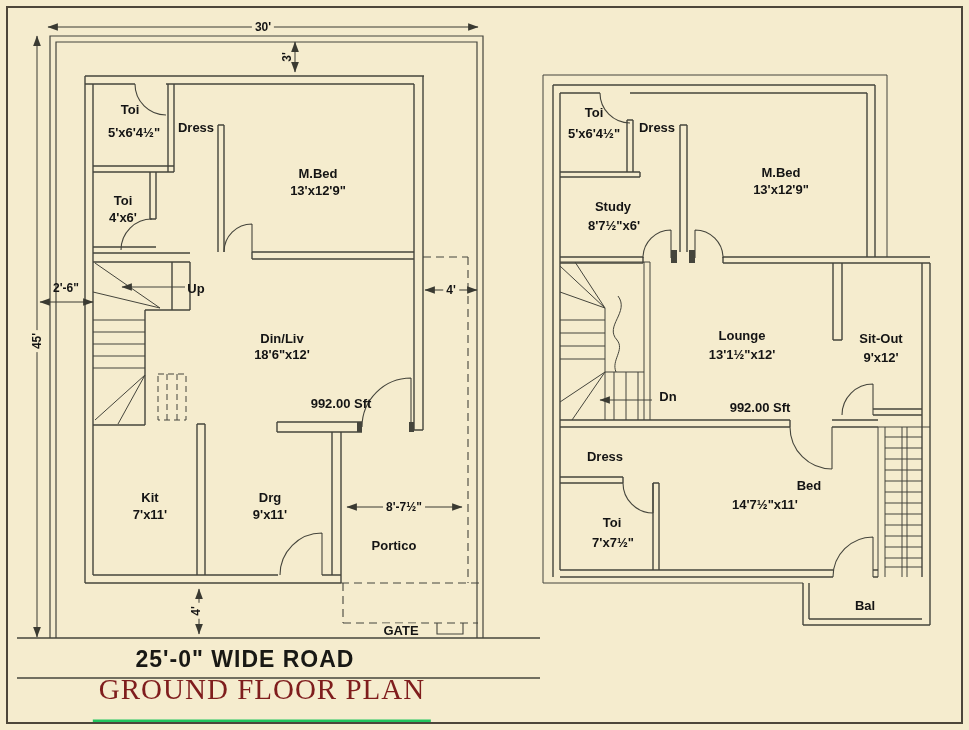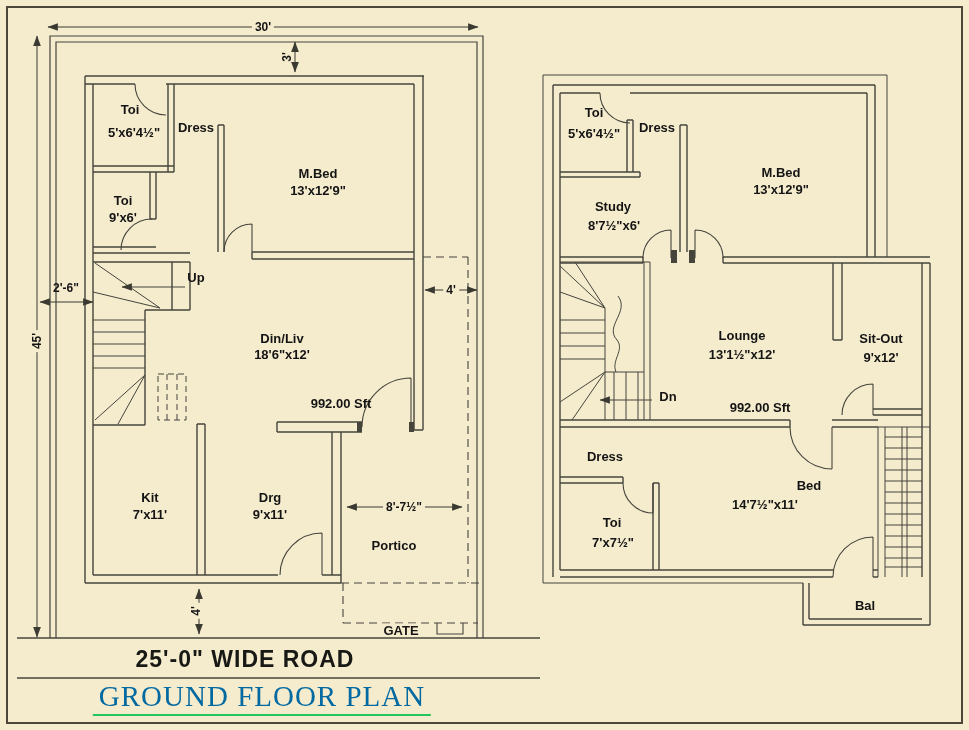--- a/index.html
+++ b/index.html
@@ -15,23 +15,23 @@
   .lbl{
     position:absolute;transform:translate(-50%,-50%);
     font:bold 13px "Liberation Sans",sans-serif;color:#141414;
     white-space:nowrap;line-height:1;
   }
   .sm{font-size:12px;}
   .dimbg{background:#f5ecce;padding:0 3px;}
   .rot{transform:translate(-50%,-50%) rotate(-90deg);}
   .title{
     position:absolute;transform:translate(-50%,-50%);
-    font:29px "Liberation Serif",serif;color:#0369a1;
+    font:29px "Liberation Serif",serif;color:#7f1d1d;
     white-space:nowrap;letter-spacing:1px;
-    border-bottom:2px solid #22c55e;padding:0 6px 3px;line-height:1;
+    border-bottom:4px solid #22c55e;padding:0 6px 16px;line-height:1;
   }
   .road{
     position:absolute;transform:translate(-50%,-50%);
     font:bold 23px "Liberation Sans",sans-serif;color:#181814;
     white-space:nowrap;letter-spacing:1px;line-height:1;
   }
 </style>
 </head>
 <body>
 
@@ -152,22 +152,22 @@
   <div class="lbl sm dimbg" style="left:451px;top:290px">4'</div>
   <div class="lbl sm rot dimbg" style="left:196px;top:611px">4'</div>
   <div class="lbl sm dimbg" style="left:404px;top:507px">8'-7½"</div>
 
   <div class="lbl" style="left:130px;top:109px">Toi</div>
   <div class="lbl" style="left:134px;top:132px">5'x6'4½"</div>
   <div class="lbl" style="left:196px;top:127px">Dress</div>
   <div class="lbl" style="left:318px;top:173px">M.Bed</div>
   <div class="lbl" style="left:318px;top:190px">13'x12'9"</div>
   <div class="lbl" style="left:123px;top:200px">Toi</div>
-  <div class="lbl" style="left:123px;top:217px">9'x6'</div>
-  <div class="lbl" style="left:196px;top:277px">Up</div>
+  <div class="lbl" style="left:123px;top:217px">4'x6'</div>
+  <div class="lbl" style="left:196px;top:288px">Up</div>
   <div class="lbl" style="left:282px;top:338px">Din/Liv</div>
   <div class="lbl" style="left:282px;top:354px">18'6"x12'</div>
   <div class="lbl" style="left:341px;top:403px">992.00 Sft</div>
   <div class="lbl" style="left:150px;top:497px">Kit</div>
   <div class="lbl" style="left:150px;top:514px">7'x11'</div>
   <div class="lbl" style="left:270px;top:497px">Drg</div>
   <div class="lbl" style="left:270px;top:514px">9'x11'</div>
   <div class="lbl" style="left:394px;top:545px">Portico</div>
   <div class="lbl dimbg" style="left:401px;top:630px">GATE</div>
 

